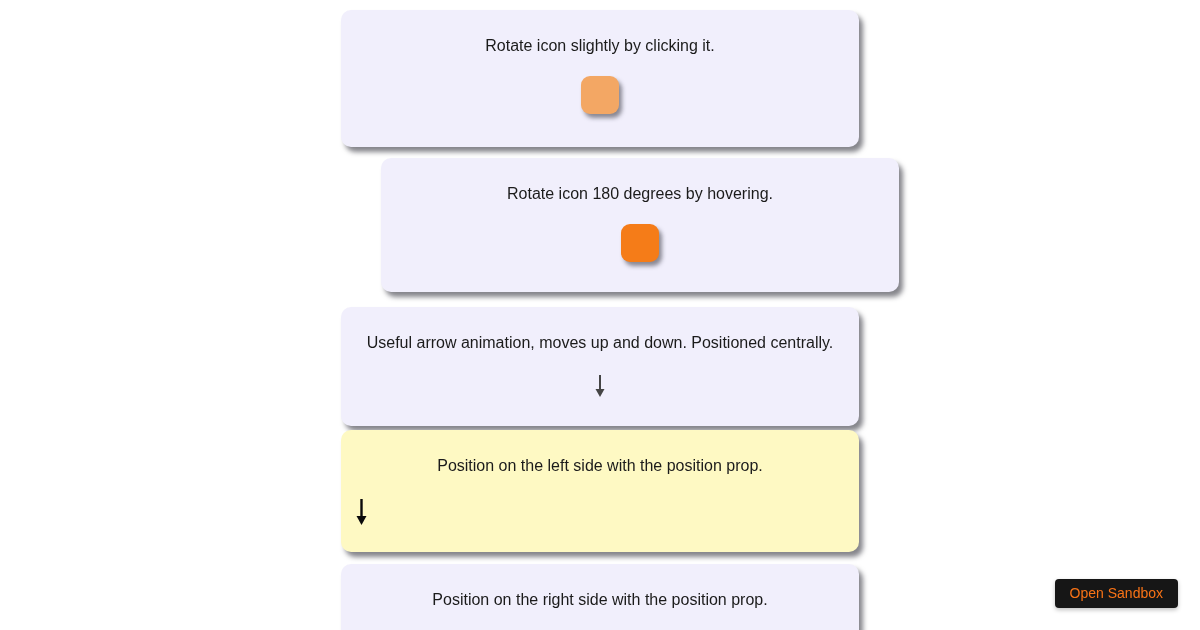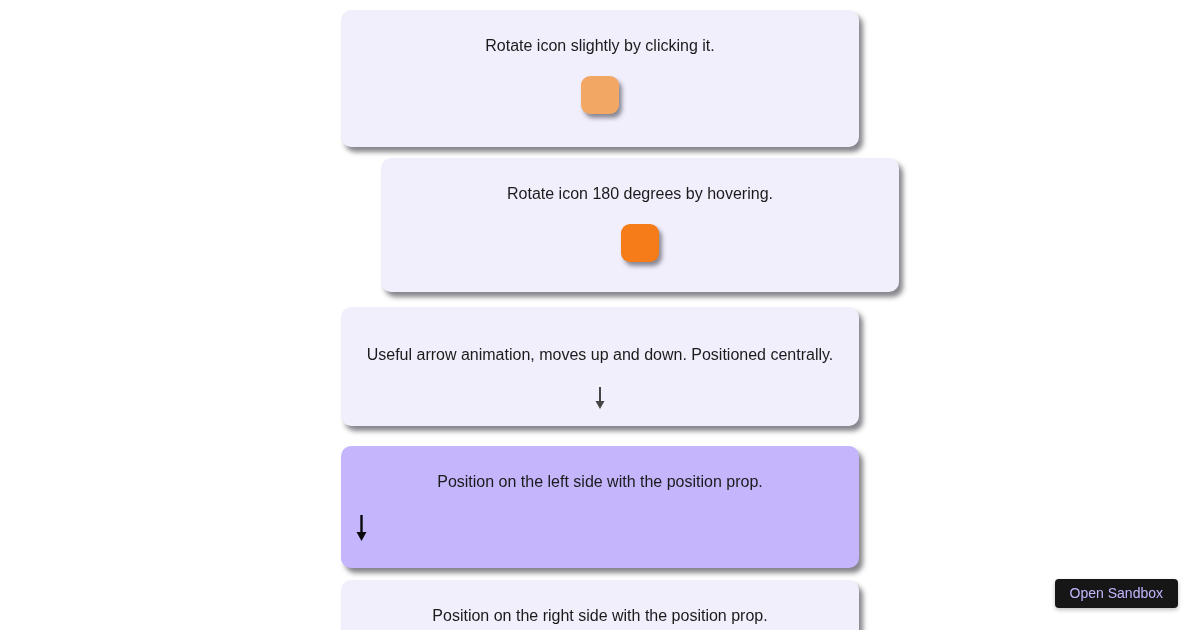--- a/index.html
+++ b/index.html
@@ -27,21 +27,21 @@
     width: 518px;
     border-radius: 10px;
     box-shadow: 4px 5px 5px rgba(33, 33, 43, 0.55);
     display: flex;
     flex-direction: column;
     align-items: center;
     padding-top: 26px;
   }
   .card:nth-child(1) { height: 137px; margin-bottom: 11px; }
   .card:nth-child(2) { height: 134px; margin-bottom: 15px; }
-  .card:nth-child(3) { height: 119px; margin-bottom: 20px; justify-content: center; }
+  .card:nth-child(3) { height: 119px; margin-bottom: 4px; }
   .card:nth-child(4) { height: 122px; margin-bottom: 12px; }
   .card:nth-child(5) { height: 140px; }
   .card-label {
     font-size: 16px;
     line-height: 19px;
     text-align: center;
   }
   .square-icon {
     width: 38px;
     height: 38px;
@@ -92,30 +92,30 @@
     <div class="card" style="background: rgb(241, 239, 252);">
       <div class="card-label">Useful arrow animation, moves up and down. Positioned centrally.</div>
       <span class="arrow-center" style="color: rgb(69, 69, 69);">
         <svg width="12" height="24" viewBox="0 0 12 24">
           <line x1="6" y1="1" x2="6" y2="16" stroke="currentColor" stroke-width="2"></line>
           <path d="M1.5 15 L10.5 15 L6 23 Z" fill="currentColor"></path>
         </svg>
       </span>
     </div>
 
-    <div class="card" style="background: #c4b5fd;">
+    <div class="card" style="background: #fef9c3;">
       <div class="card-label">Position on the left side with the position prop.</div>
       <span class="arrow-left" style="color: rgb(10, 10, 10);">
         <svg width="13" height="28" viewBox="0 0 13 28">
           <line x1="6.5" y1="1" x2="6.5" y2="19" stroke="currentColor" stroke-width="2.4"></line>
           <path d="M1.5 18 L11.5 18 L6.5 27 Z" fill="currentColor"></path>
         </svg>
       </span>
     </div>
 
     <div class="card" style="background: rgb(241, 239, 252);">
       <div class="card-label">Position on the right side with the position prop.</div>
     </div>
 
   </section>
 
-  <button class="sandbox-button" style="background: rgb(22, 22, 22); color: #c4b5fd;">Open Sandbox</button>
+  <button class="sandbox-button" style="background: rgb(22, 22, 22); color: #f97316;">Open Sandbox</button>
 </main>
 
 </body></html>

